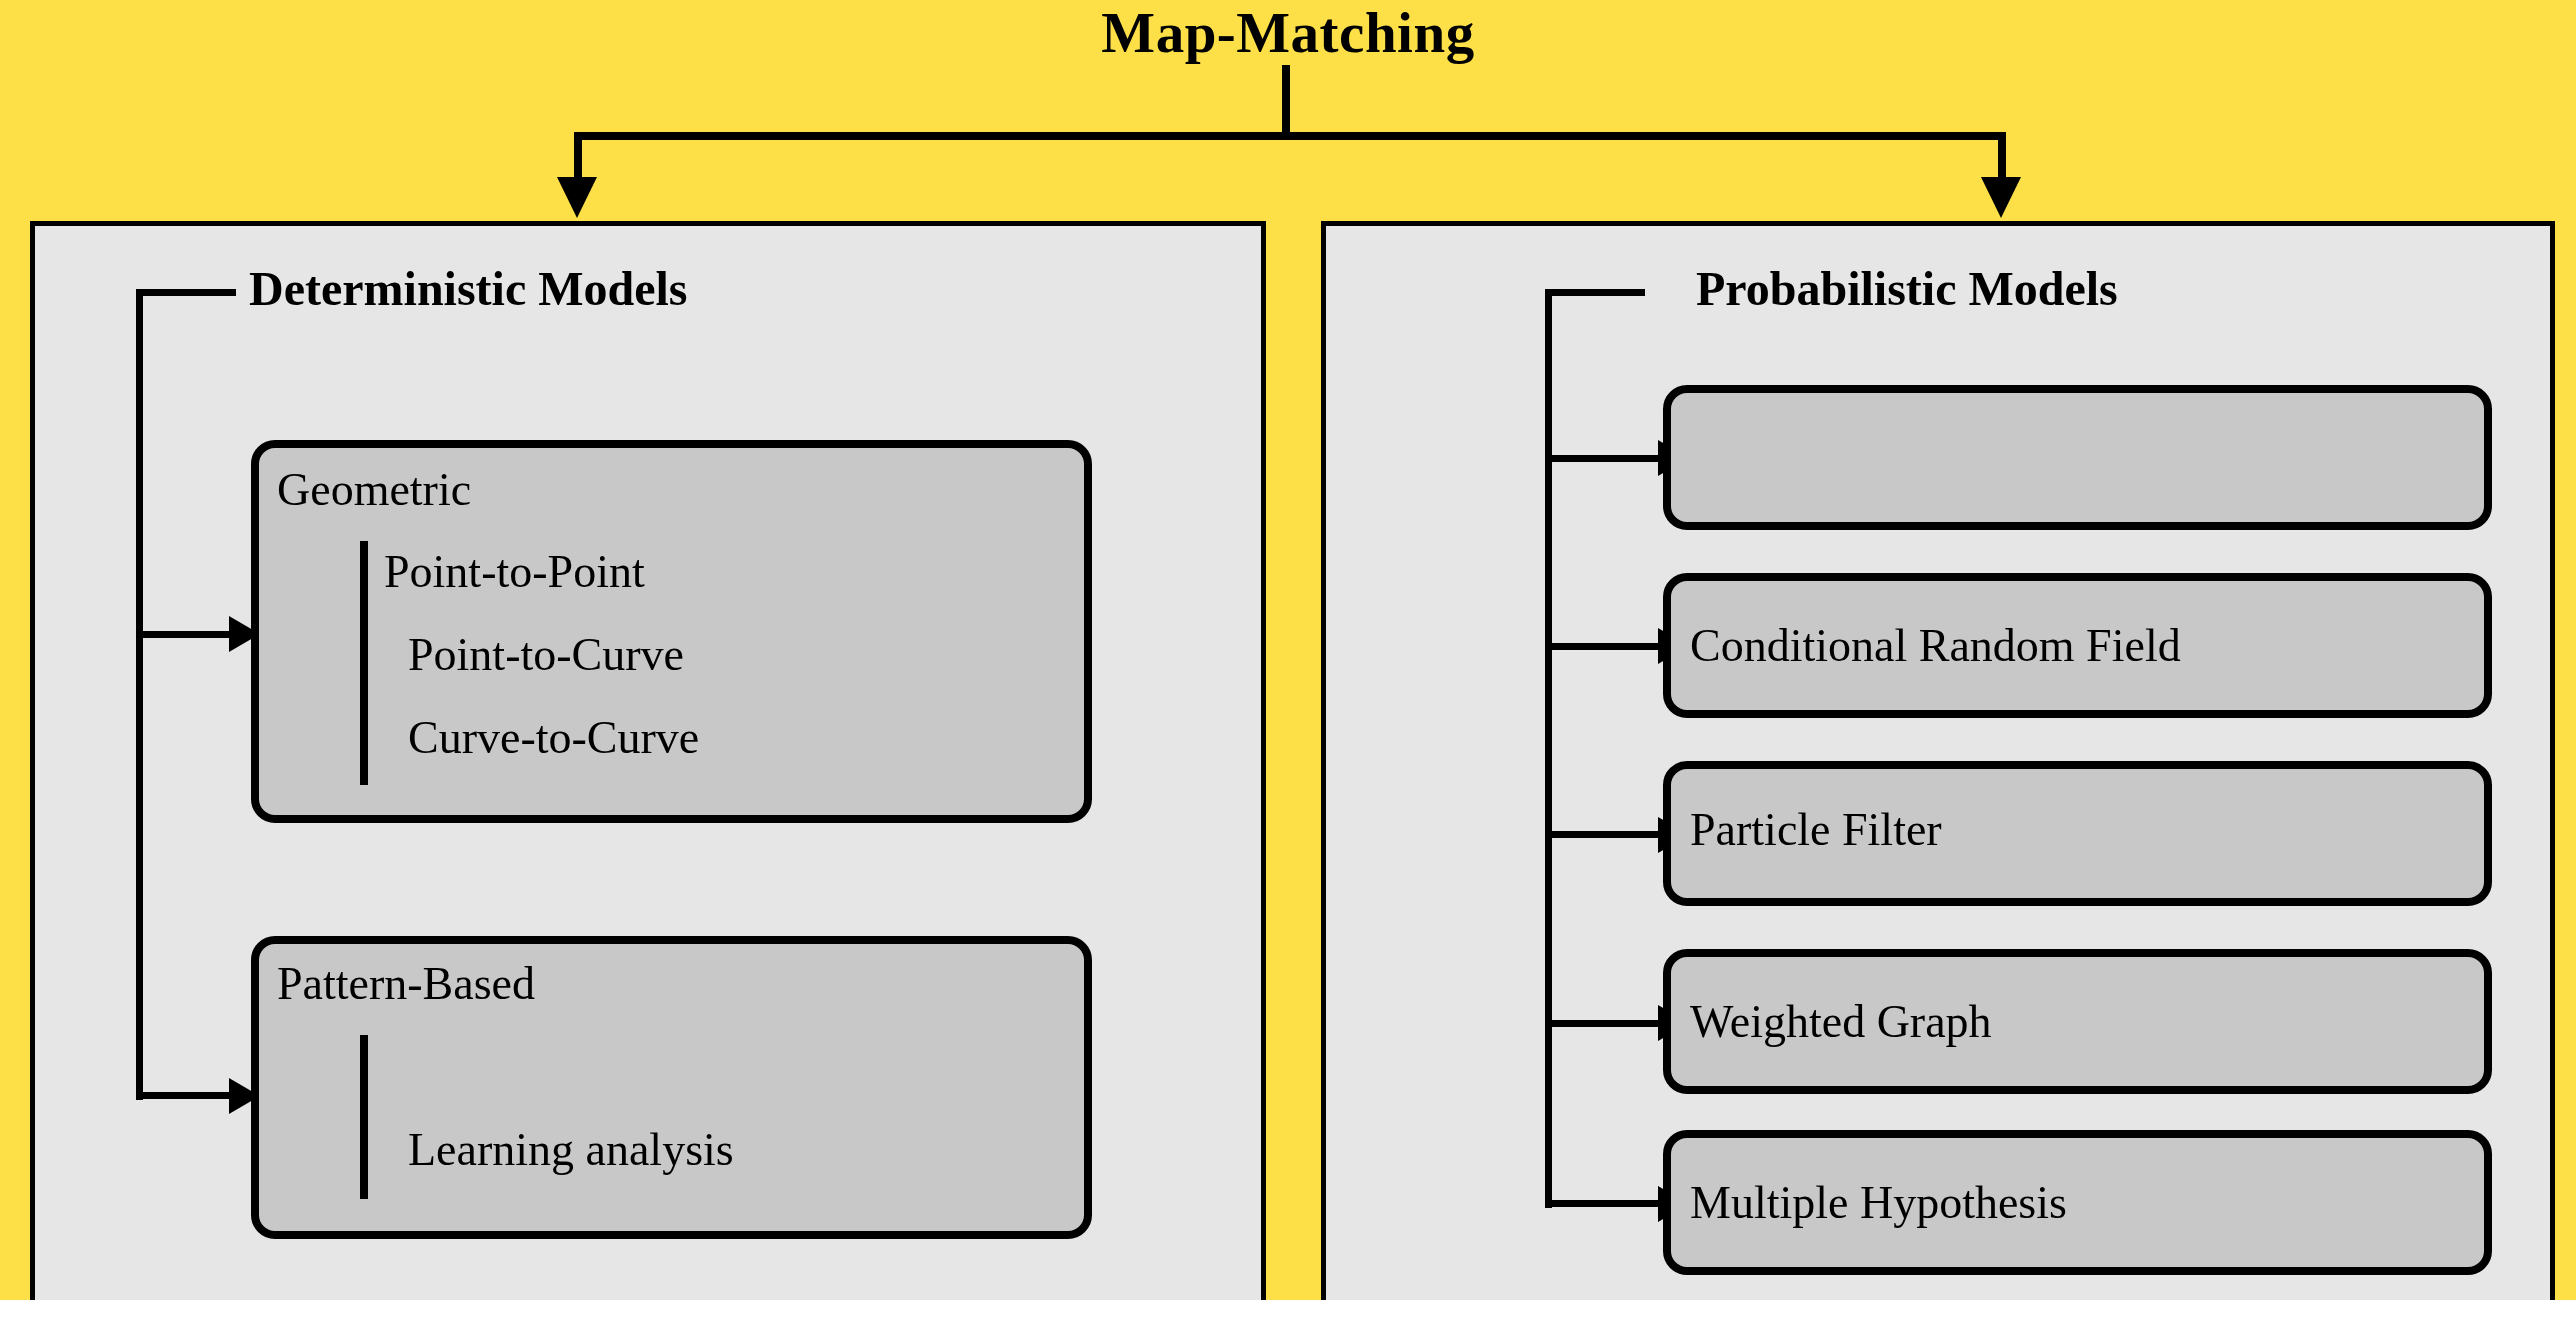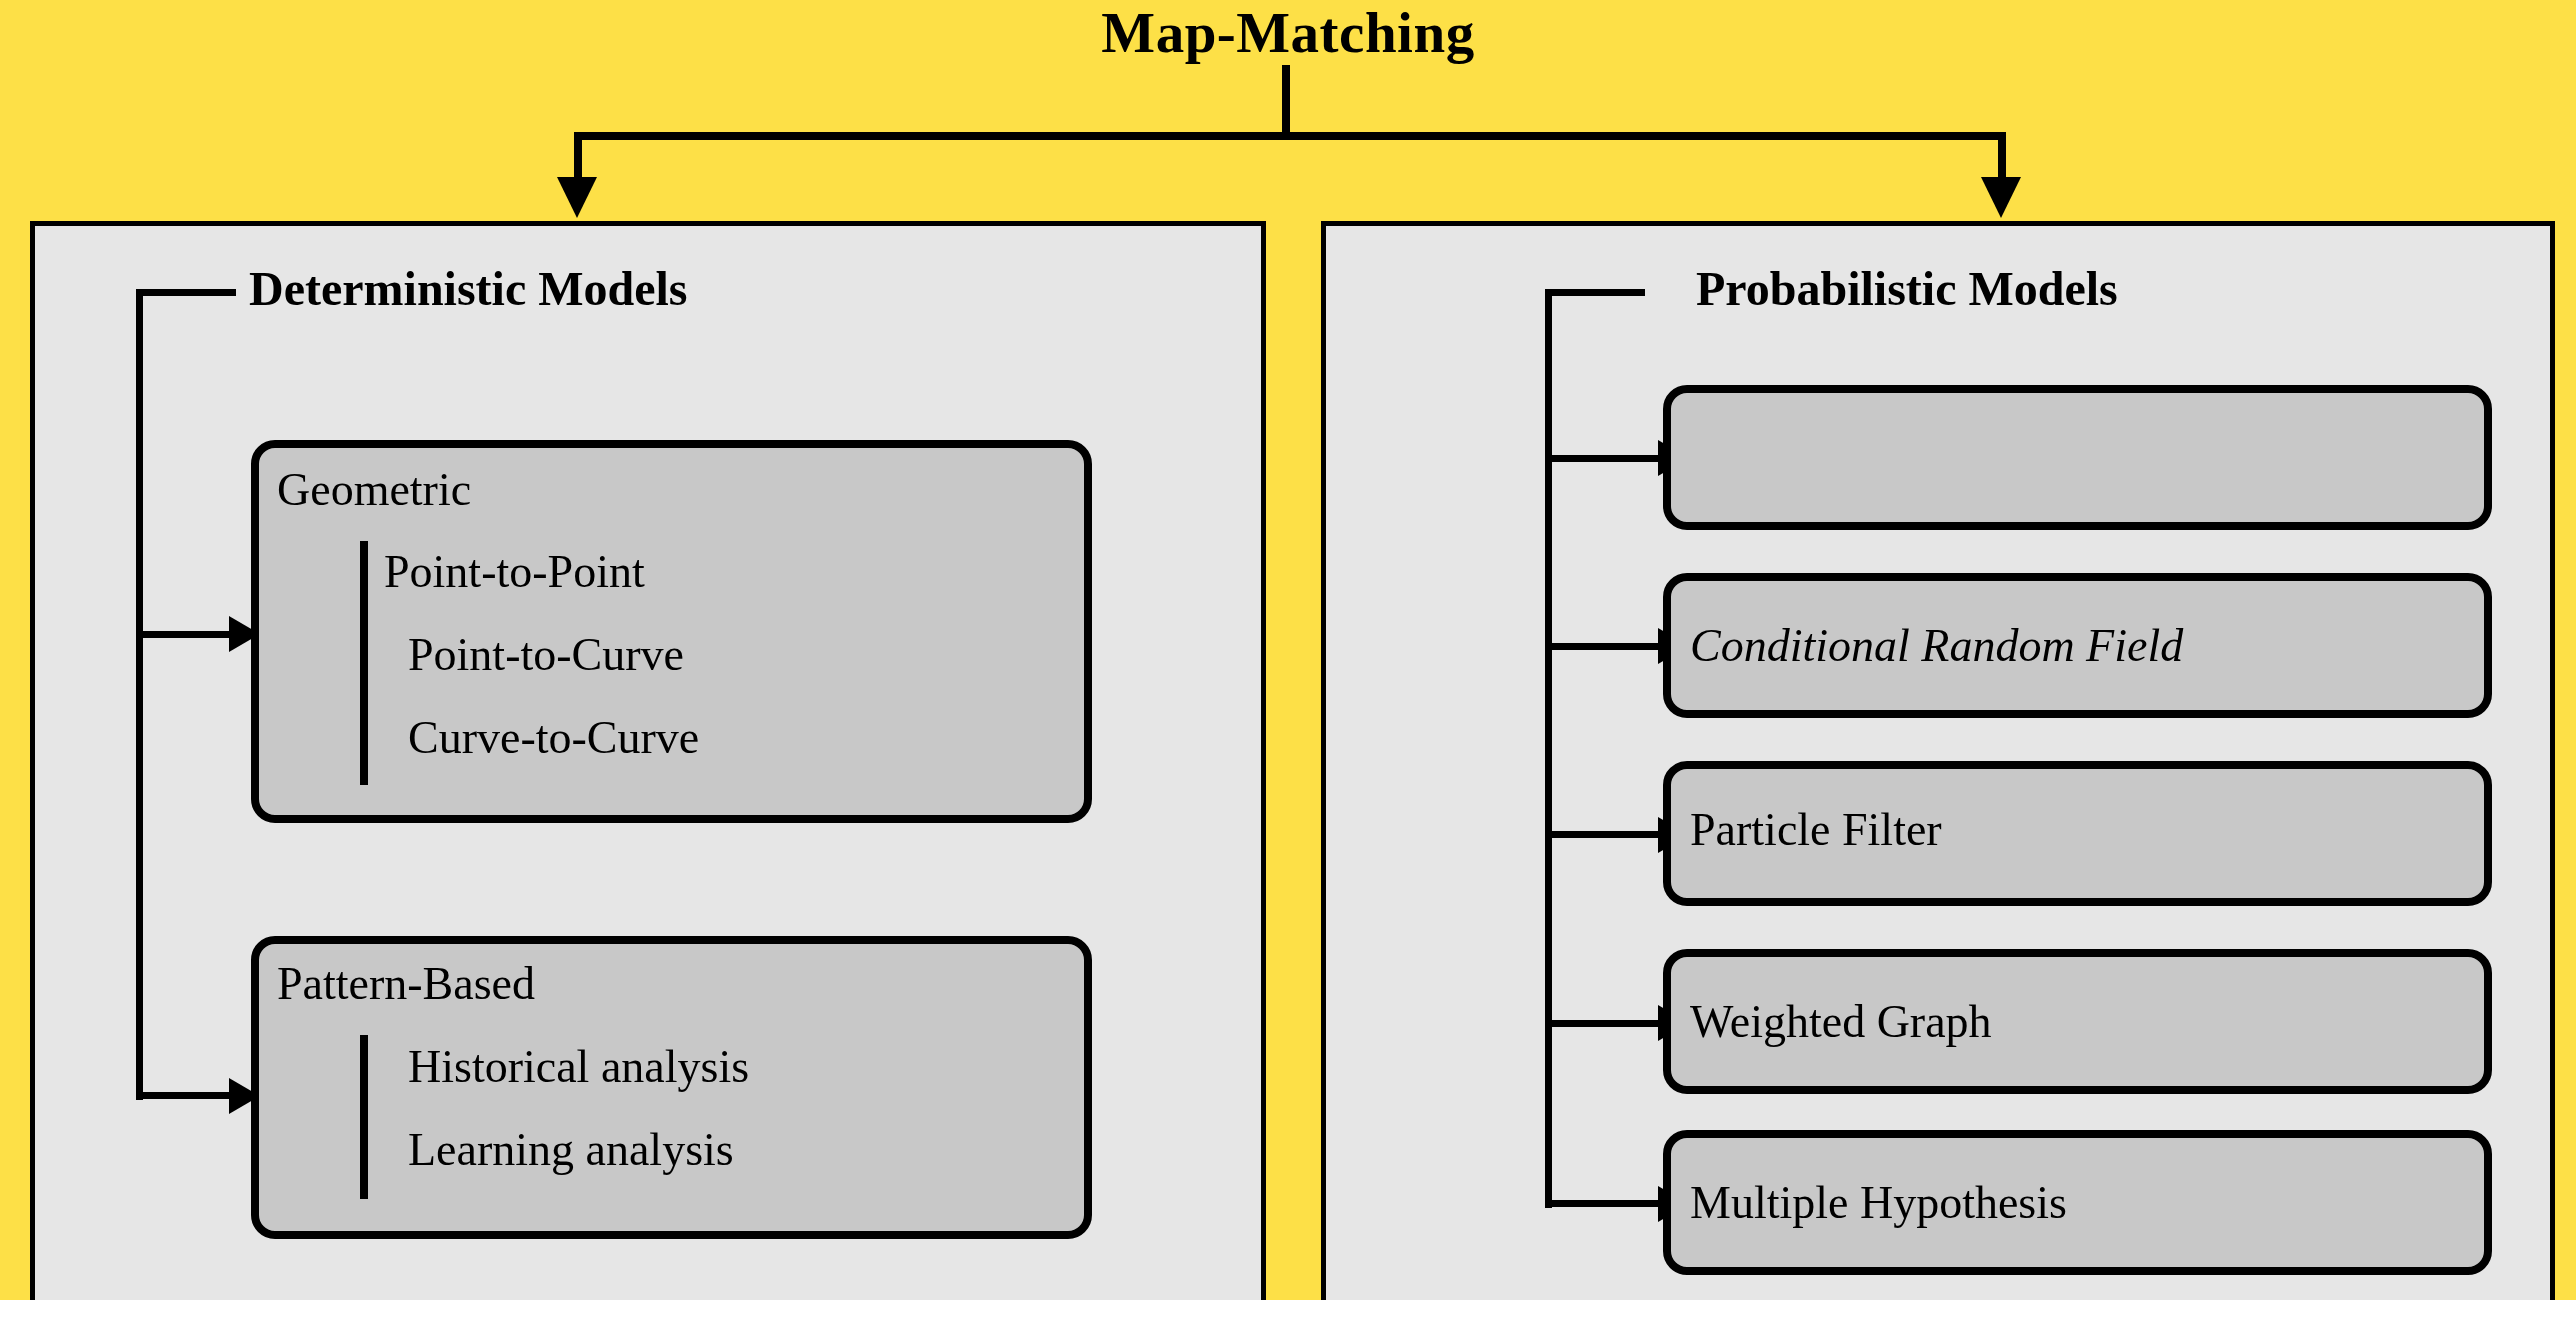--- a/index.html
+++ b/index.html
@@ -148,21 +148,20 @@
   <div class="rbox-heading" style="left:277px; top:467px;">Geometric</div>
   <div class="sub-bar" style="left:360px; top:541px; height:244px;"></div>
   <div class="sub-item" style="left:384px; top:549px;">Point-to-Point</div>
   <div class="sub-item" style="left:408px; top:632px;">Point-to-Curve</div>
   <div class="sub-item" style="left:408px; top:715px;">Curve-to-Curve</div>
 
   <div class="rbox" style="left:251px; top:936px; width:841px; height:303px;">
   </div>
   <div class="rbox-heading" style="left:277px; top:961px;">Pattern-Based</div>
   <div class="sub-bar" style="left:360px; top:1035px; height:164px;"></div>
-  <div class="sub-item" style="left:408px; top:1044px;">Historical analysis</div>
   <div class="sub-item" style="left:408px; top:1127px;">Learning analysis</div>
 
   <div class="panel" style="left:1321px; top:221px; width:1234px; height:1096px;">
   </div>
 
   <div class="panel-title" style="left:1696px; top:265px;">Probabilistic Models</div>
 
   <div class="tree-line" style="left:1545px; top:289px; width:100px; height:7.4px;"></div>
   <div class="tree-line" style="left:1545px; top:289px; width:7.4px; height:919px;"></div>
 
@@ -177,21 +176,21 @@
 
   <div class="tree-line" style="left:1545px; top:1020px; width:116px; height:7.4px;"></div>
   <div class="arrow-head" style="left:1658px; top:1005px;"></div>
 
   <div class="tree-line" style="left:1545px; top:1200px; width:116px; height:7.4px;"></div>
   <div class="arrow-head" style="left:1658px; top:1186px;"></div>
 
   <div class="rbox" style="left:1663px; top:385px; width:829px; height:145px;"></div>
 
   <div class="rbox" style="left:1663px; top:573px; width:829px; height:145px;"></div>
-  <div class="rbox-single-label" style="left:1690px; top:623px;font-style:italic;">Conditional Random Field</div>
+  <div class="rbox-single-label" style="left:1690px; top:623px;">Conditional Random Field</div>
 
   <div class="rbox" style="left:1663px; top:761px; width:829px; height:145px;"></div>
   <div class="rbox-single-label" style="left:1690px; top:807px;">Particle Filter</div>
 
   <div class="rbox" style="left:1663px; top:949px; width:829px; height:145px;"></div>
   <div class="rbox-single-label" style="left:1690px; top:999px;">Weighted Graph</div>
 
   <div class="rbox" style="left:1663px; top:1130px; width:829px; height:145px;"></div>
   <div class="rbox-single-label" style="left:1690px; top:1180px;">Multiple Hypothesis</div>
 

